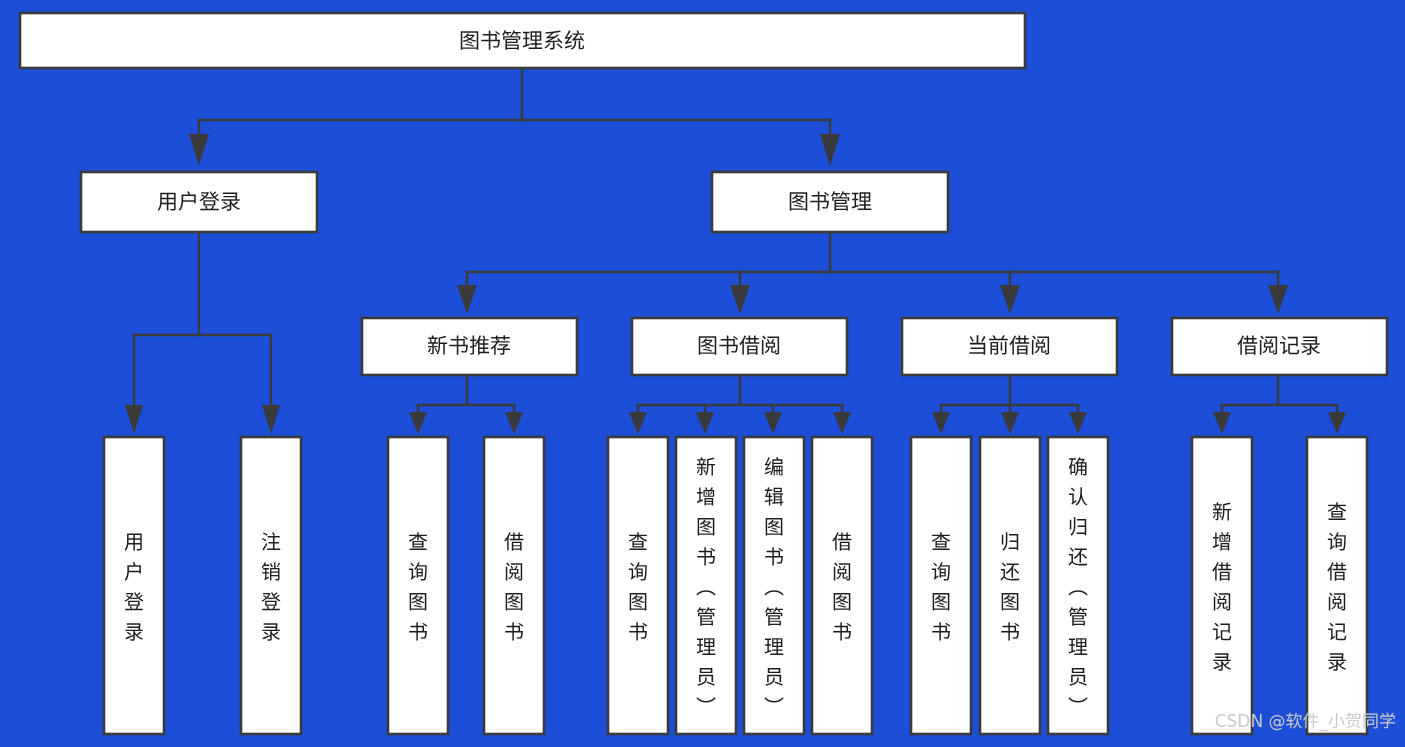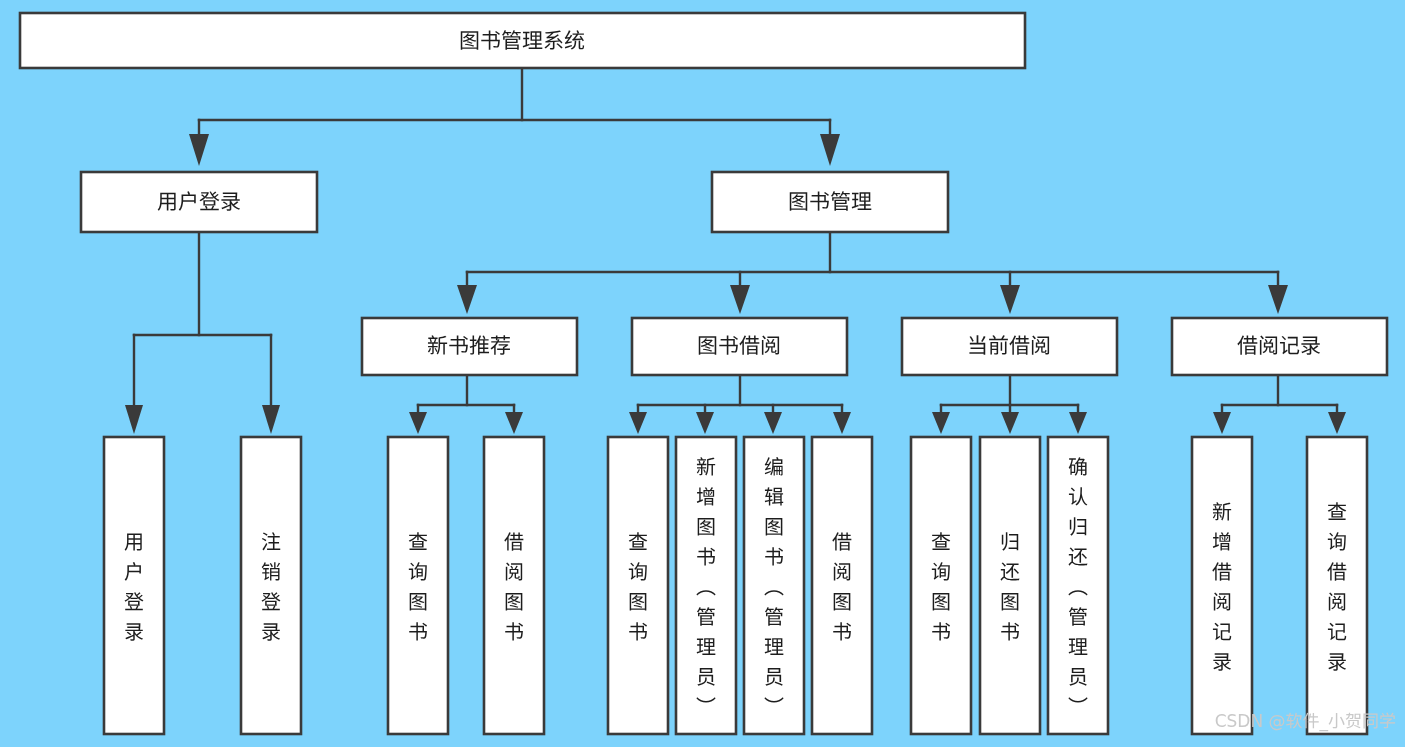--- a/index.html
+++ b/index.html
@@ -12,21 +12,21 @@
     width: 1405px;
     height: 747px;
     overflow: hidden;
     font-family: "DejaVu Sans", "Liberation Sans", sans-serif;
     position: relative;
   }
   #diagram-root {
     position: relative;
     width: 1405px;
     height: 747px;
-    background: #7dd3fc;
+    background: #1d4ed8;
   }
   svg.diagram-canvas {
     position: absolute;
     left: 0;
     top: 0;
     width: 1405px;
     height: 747px;
     display: block;
   }
   .node-box {

